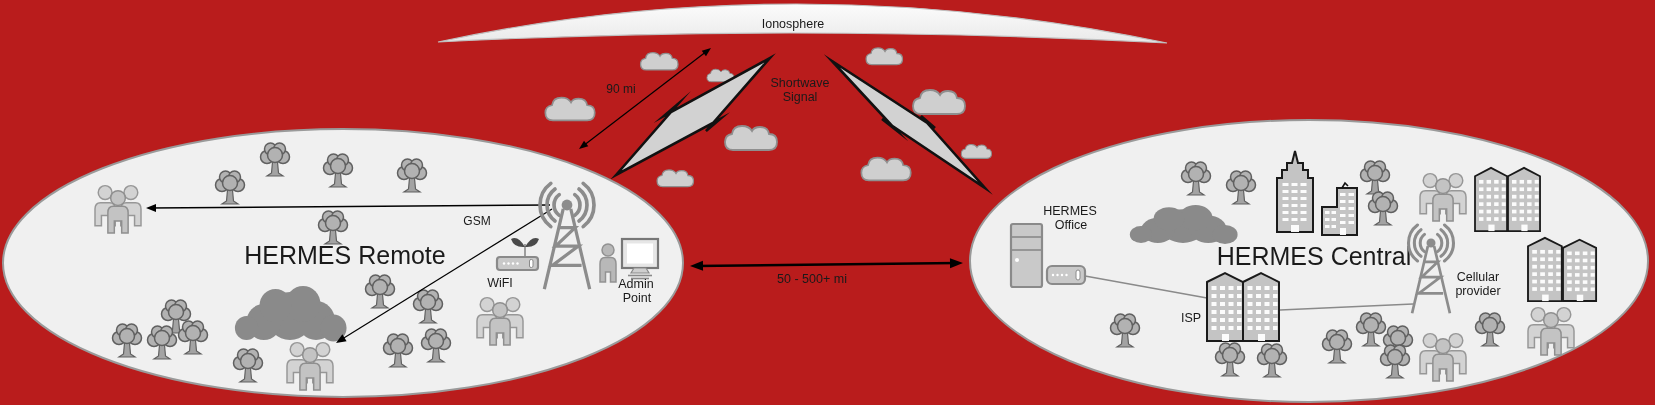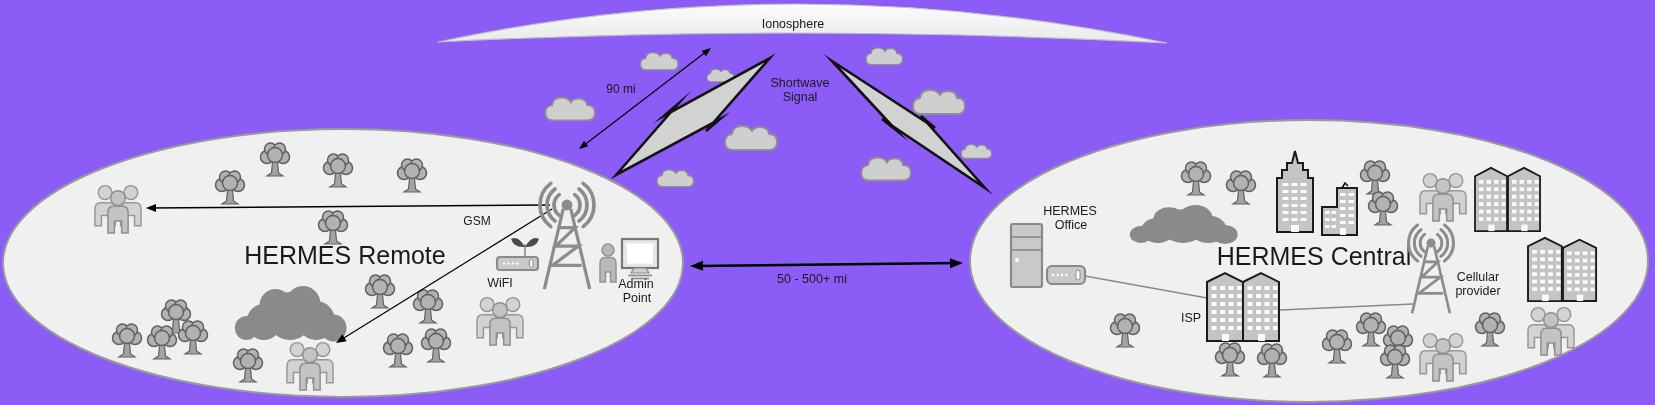--- a/index.html
+++ b/index.html
@@ -1,16 +1,16 @@
 <!DOCTYPE html>
 <html style="--zone-fill: #f0f0f0; --zone-stroke: #9a9a9a; --cloud-fill: #cfcfcf; --cloud-stroke: #8f8f8f; --dark-cloud-fill: #8a8a8a; --tower-color: #8c8c8c; --building-fill: #c4c4c4; --building-stroke: #1a1a1a; --bolt-fill: #d2d2d2; --bolt-stroke: #111111; --line-color: #000000; --cable-color: #8a8a8a; --text-color: #1a1a1a; --ionosphere-stroke: #c0c0c0;"><head>
 <meta charset="utf-8">
 <style>
   html,body{margin:0;padding:0;background:#fff;}
-  .stage{position:relative;width:1655px;height:405px;background:#8b5cf6;overflow:hidden;
+  .stage{position:relative;width:1655px;height:405px;background:#b91c1c;overflow:hidden;
          font-family:"Liberation Sans",sans-serif;}
   svg{display:block;}
   .zone{fill:var(--zone-fill,#f0f0f0);stroke:var(--zone-stroke,#9a9a9a);stroke-width:2;}
   .iono{stroke:var(--ionosphere-stroke,#c0c0c0);stroke-width:1.2;}
   .cloud{fill:var(--cloud-fill,#cfcfcf);stroke:var(--cloud-stroke,#8f8f8f);stroke-width:1.8;}
   .blob{fill:var(--dark-cloud-fill,#8a8a8a);}
   .bolt{fill:var(--bolt-fill,#d2d2d2);stroke:var(--bolt-stroke,#111111);stroke-width:2.6;
         stroke-linejoin:miter;stroke-miterlimit:14;}
   .leaf{fill:#b2b2b2;stroke:#606060;stroke-width:1.5;}
   .trunk{fill:#a3a3a3;stroke:#606060;stroke-width:1.2;}

